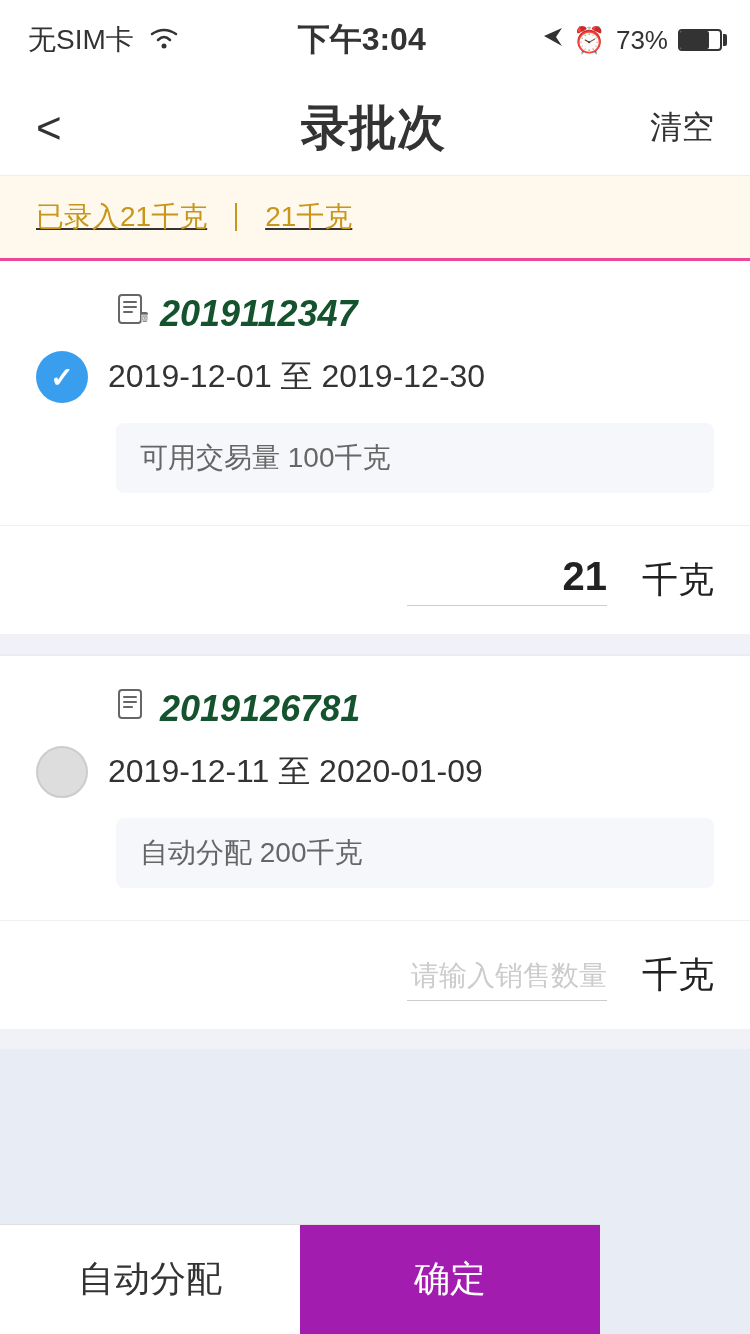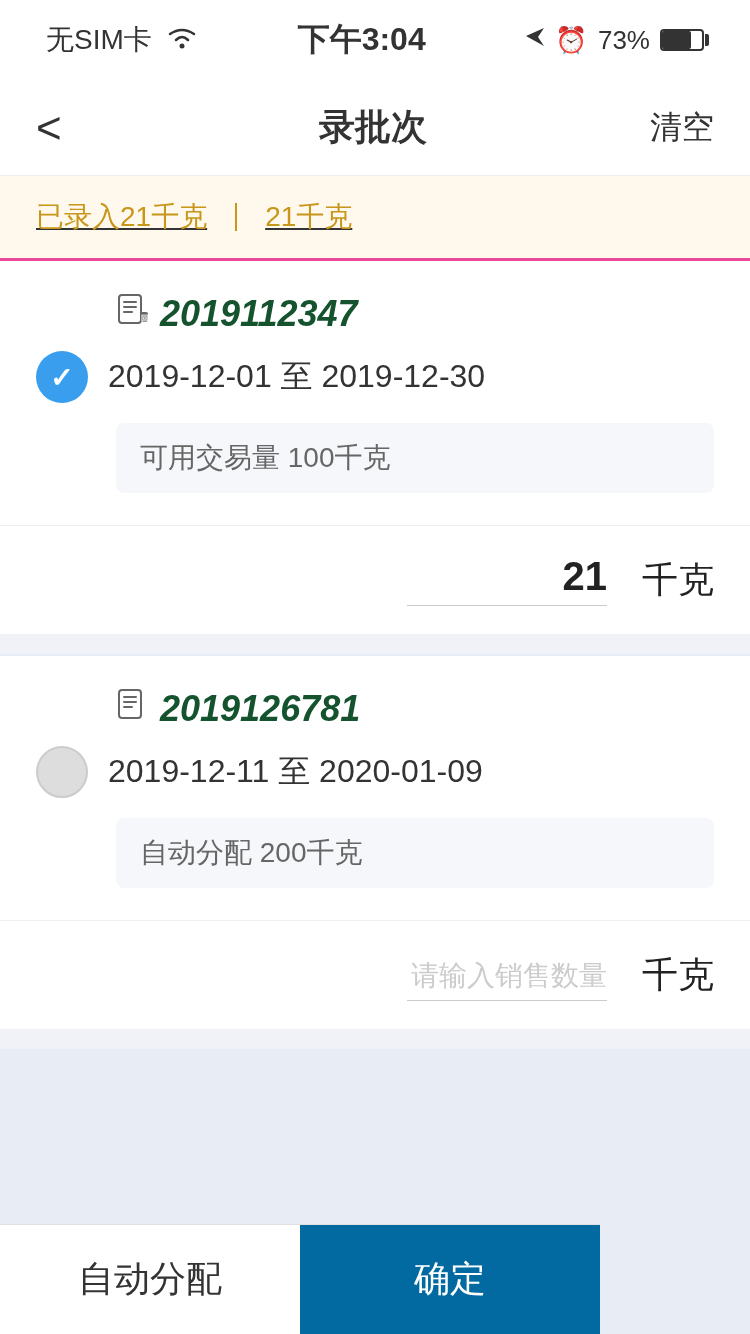--- a/index.html
+++ b/index.html
@@ -14,21 +14,21 @@
     }
 
     
     .status-bar {
       width: 750px;
       height: 80px;
       background: #fff;
       display: flex;
       align-items: center;
       justify-content: space-between;
-      padding: 0 46px;
+      padding: 0 28px;
       font-size: 28px;
       font-weight: 500;
     }
     .status-left {
       display: flex;
       align-items: center;
       gap: 12px;
     }
     .status-center {
       font-size: 32px;
@@ -78,21 +78,21 @@
       padding: 0 36px;
       border-bottom: 1px solid #eee;
     }
     .nav-back {
       font-size: 44px;
       color: #333;
       cursor: pointer;
       width: 60px;
     }
     .nav-title {
-      font-size: 36px;
+      font-size: 48px;
       font-weight: 600;
       color: #333;
     }
     .nav-clear {
       font-size: 32px;
       color: #333;
       cursor: pointer;
     }
 
     
@@ -250,21 +250,21 @@
       align-items: center;
       justify-content: center;
       font-size: 36px;
       color: #333;
       cursor: pointer;
       border: none;
       outline: none;
     }
     .bottom-btn-confirm {
       flex: 1;
-      background: #0369a1;
+      background: #a21caf;
       display: flex;
       align-items: center;
       justify-content: center;
       font-size: 36px;
       color: #fff;
       cursor: pointer;
       border: none;
       outline: none;
     }
   </style>

